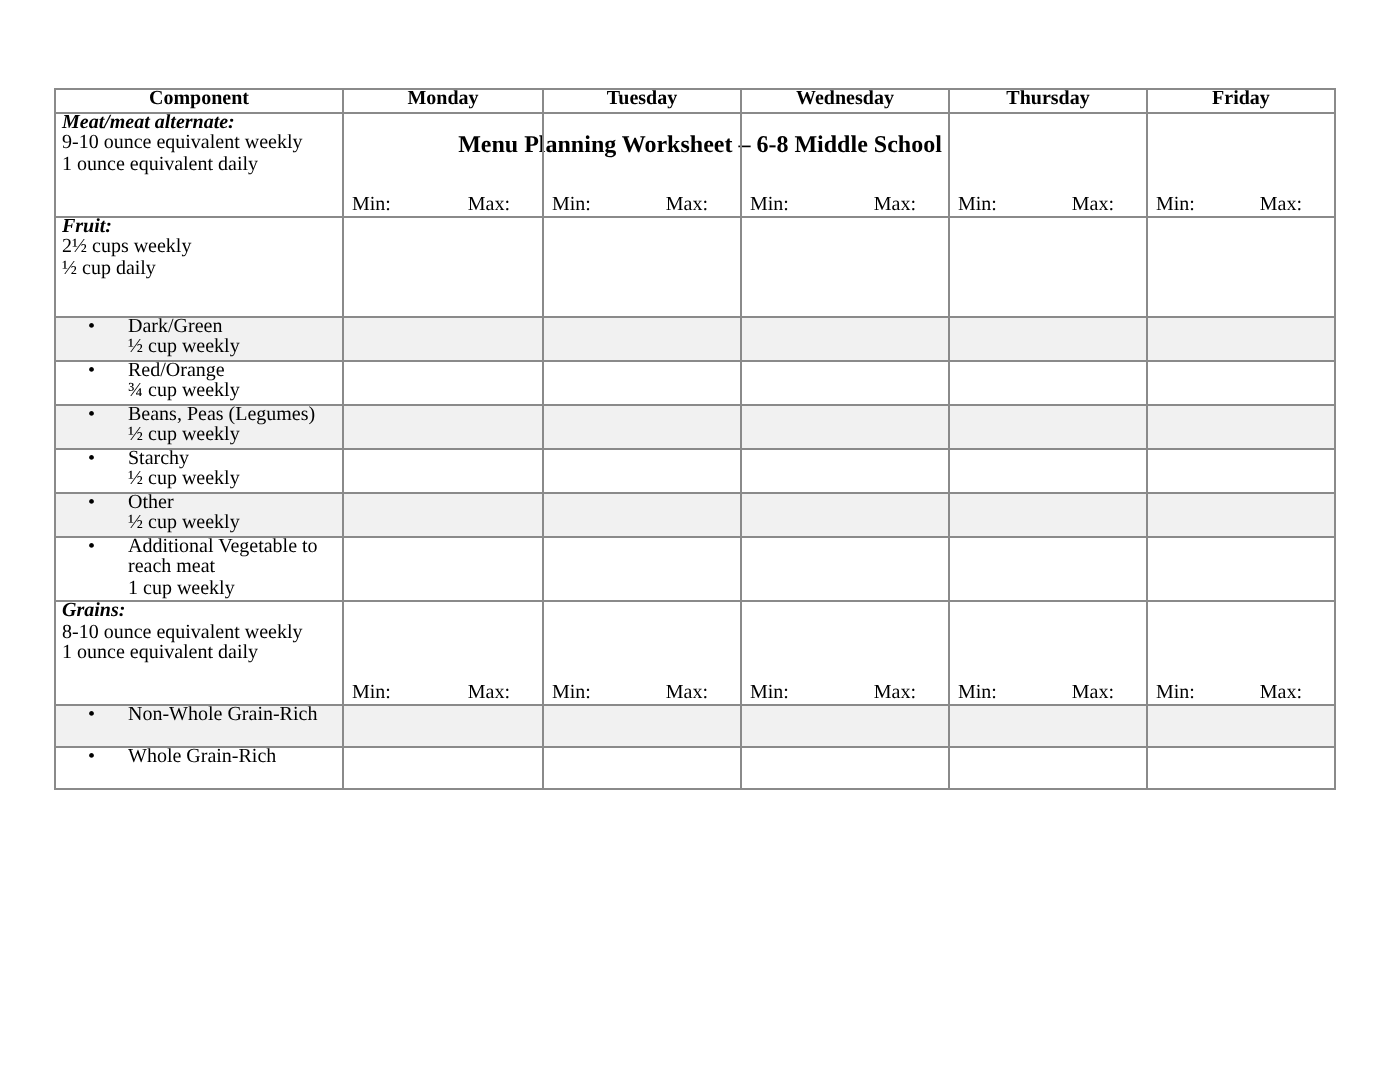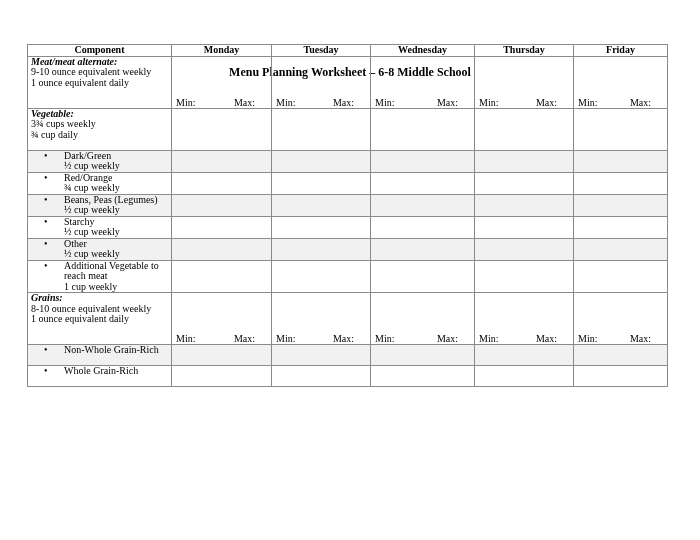--- a/index.html
+++ b/index.html
@@ -80,33 +80,33 @@
           </div>
         </td>
       <td class="minmax">
           <div class="mm">
             <span>Min:</span>
             <span>Max:</span>
           </div>
         </td>
     </tr>
 
-
-    <tr style="height:42px">
+    <tr style="height:50px">
       <td>
-        <span class="comp-title">Vegetable:</span>
-        <span class="line">3¾ cups weekly</span>
-        <span class="line">¾ cup daily</span>
-      </td>
-      <td></td>
-      <td></td>
-      <td></td>
-      <td></td>
-      <td></td>
-    </tr>
+        <span class="comp-title">Fruit:</span>
+        <span class="line">2½ cups weekly</span>
+        <span class="line">½ cup daily</span>
+      </td>
+      <td></td>
+      <td></td>
+      <td></td>
+      <td></td>
+      <td></td>
+    </tr>
+
 
     <tr class="shade" style="height:21px">
       <td class="sub">
           <div class="row-wrap">
         <span class="bullet">•</span>
         <span class="sub-body">
           <span class="line">Dark/Green</span>
           <span class="line">½ cup weekly</span>
         </span>
           </div>

